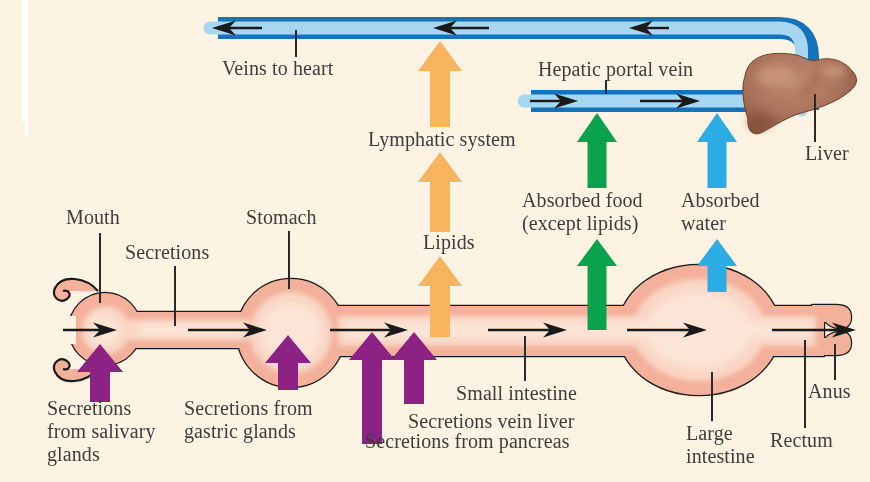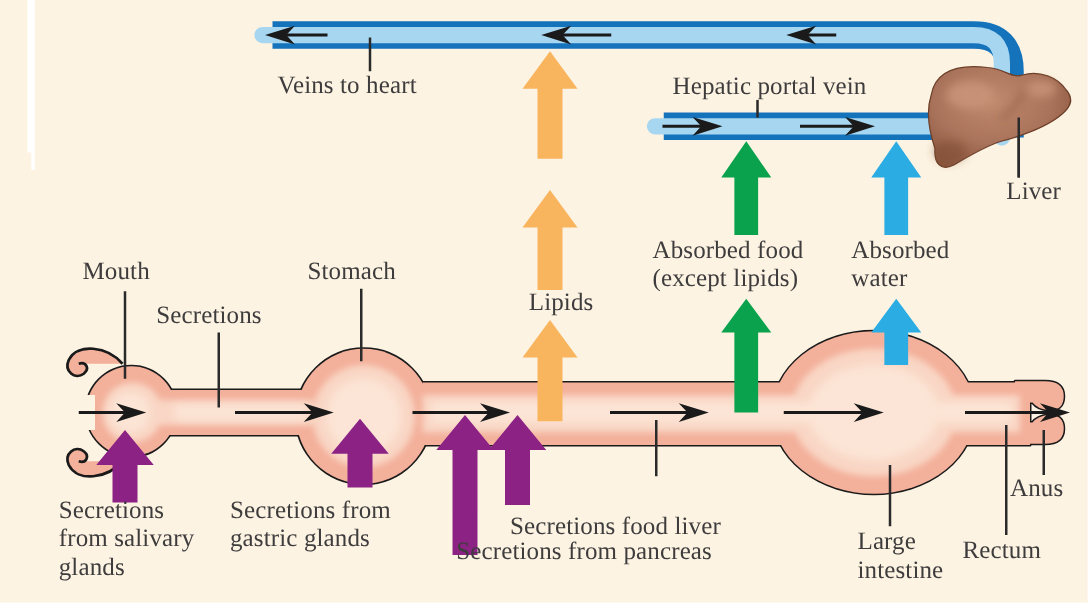--- a/index.html
+++ b/index.html
@@ -167,47 +167,49 @@
         <path d="M 800 95 Q 812 88 820 72" stroke="#7C4930" stroke-width="4" fill="none" opacity="0.45"></path>
       </g>
       <line x1="815" y1="94" x2="815" y2="142" stroke="#2a2a2a" stroke-width="2"></line>
     </g>
   </svg>
 
   <div class="whitebar" style="left:22px;top:0;width:6px;height:122px"></div>
   <div class="whitebar" style="left:25px;top:122px;width:3px;height:14px"></div>
 
   <div class="lbl" style="left:222px;top:57px">Veins to heart</div>
+  <div class="lbl" style="left:368px;top:128px">Lymphatic system</div>
   <div class="lbl" style="left:423px;top:231px">Lipids</div>
   <div class="lbl" style="left:538px;top:58px">Hepatic portal vein</div>
   <div class="lbl" style="left:805px;top:142px">Liver</div>
 
   <div class="lbl" style="left:681px;top:189px">
     <div>Absorbed</div>
     <div>water</div>
   </div>
   <div class="lbl" style="left:522px;top:189px">
     <div>Absorbed food</div>
     <div>(except lipids)</div>
   </div>
 
   <div class="lbl" style="left:66px;top:206px">Mouth</div>
   <div class="lbl" style="left:125px;top:241px">Secretions</div>
   <div class="lbl" style="left:246px;top:206px">Stomach</div>
+  <div class="lbl" style="left:456px;top:382px">Small intestine</div>
 
   <div class="lbl" style="left:47px;top:397px">
     <div>Secretions</div>
     <div>from salivary</div>
     <div>glands</div>
   </div>
   <div class="lbl" style="left:184px;top:397px">
     <div>Secretions from</div>
     <div>gastric glands</div>
   </div>
-  <div class="lbl" style="left:408px;top:410px">Secretions food liver</div>
+  <div class="lbl" style="left:408px;top:410px">Secretions vein liver</div>
   <div class="lbl" style="left:365px;top:430px">Secretions from pancreas</div>
 
   <div class="lbl" style="left:686px;top:422px">
     <div>Large</div>
     <div>intestine</div>
   </div>
   <div class="lbl" style="left:770px;top:429px">Rectum</div>
   <div class="lbl" style="left:808px;top:380px">Anus</div>
 
 </div>

